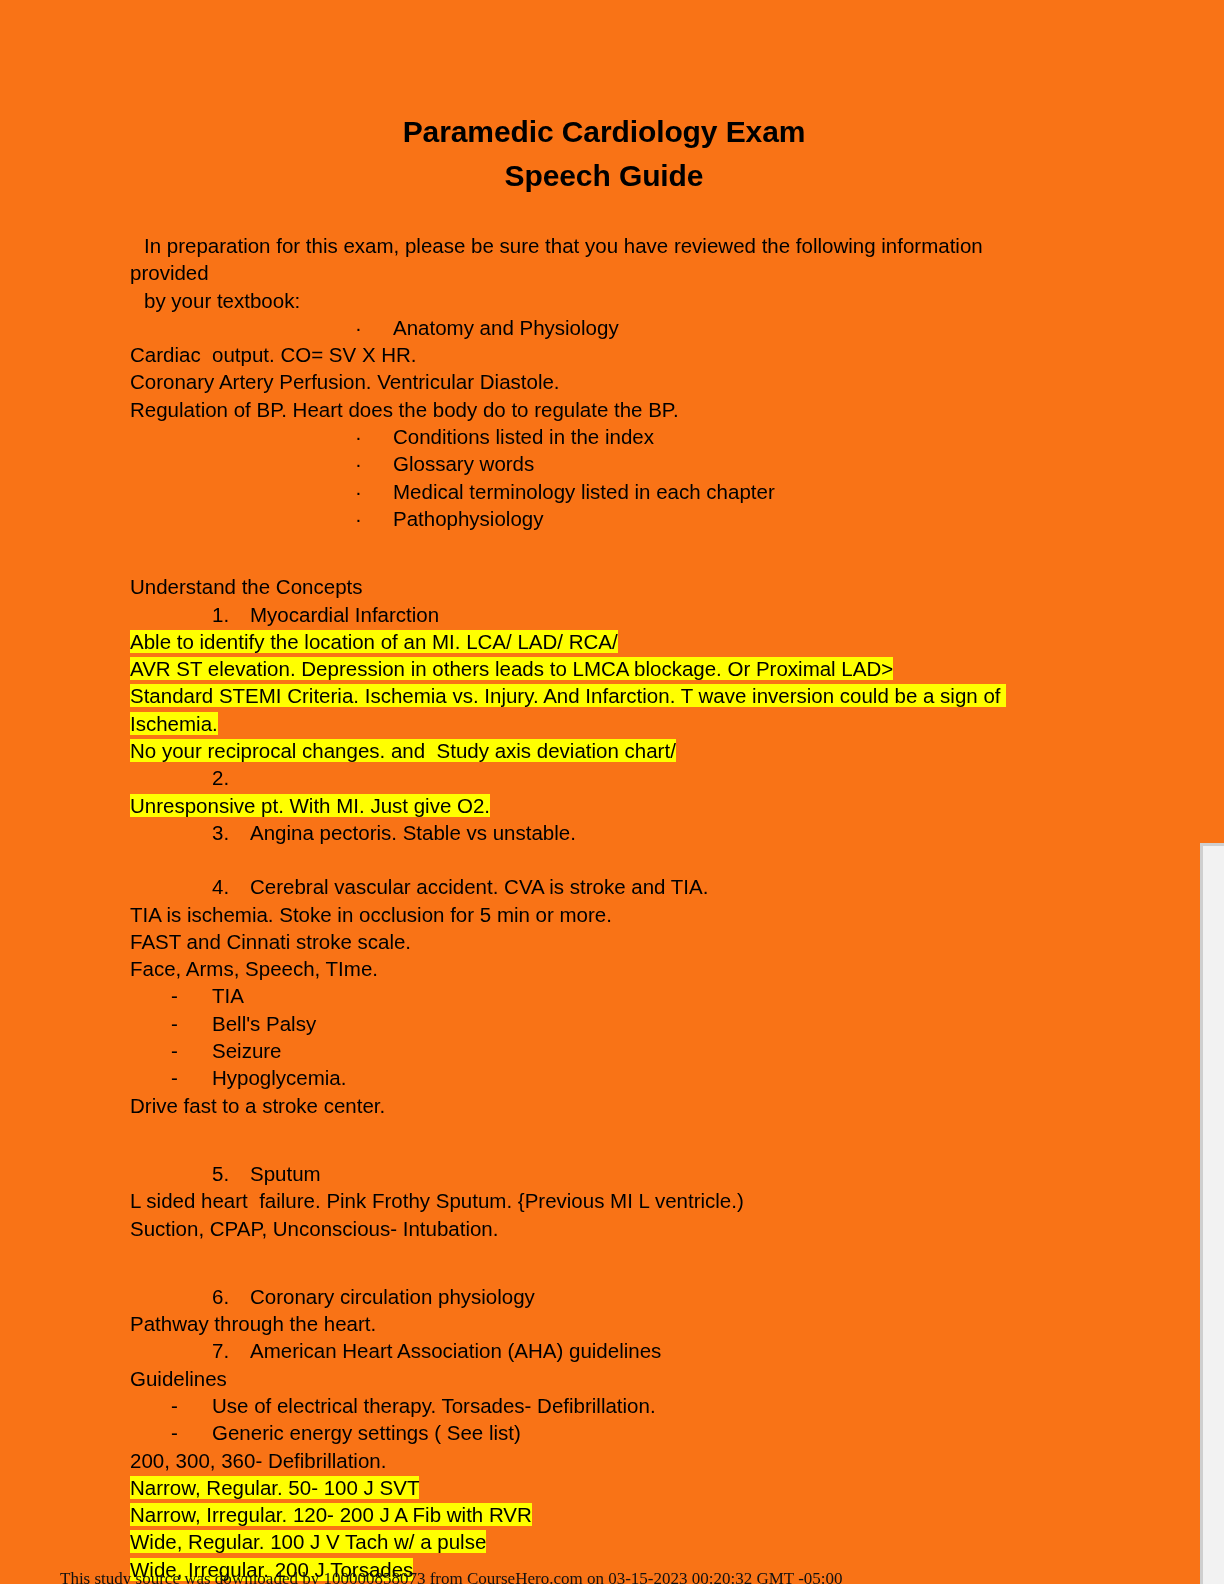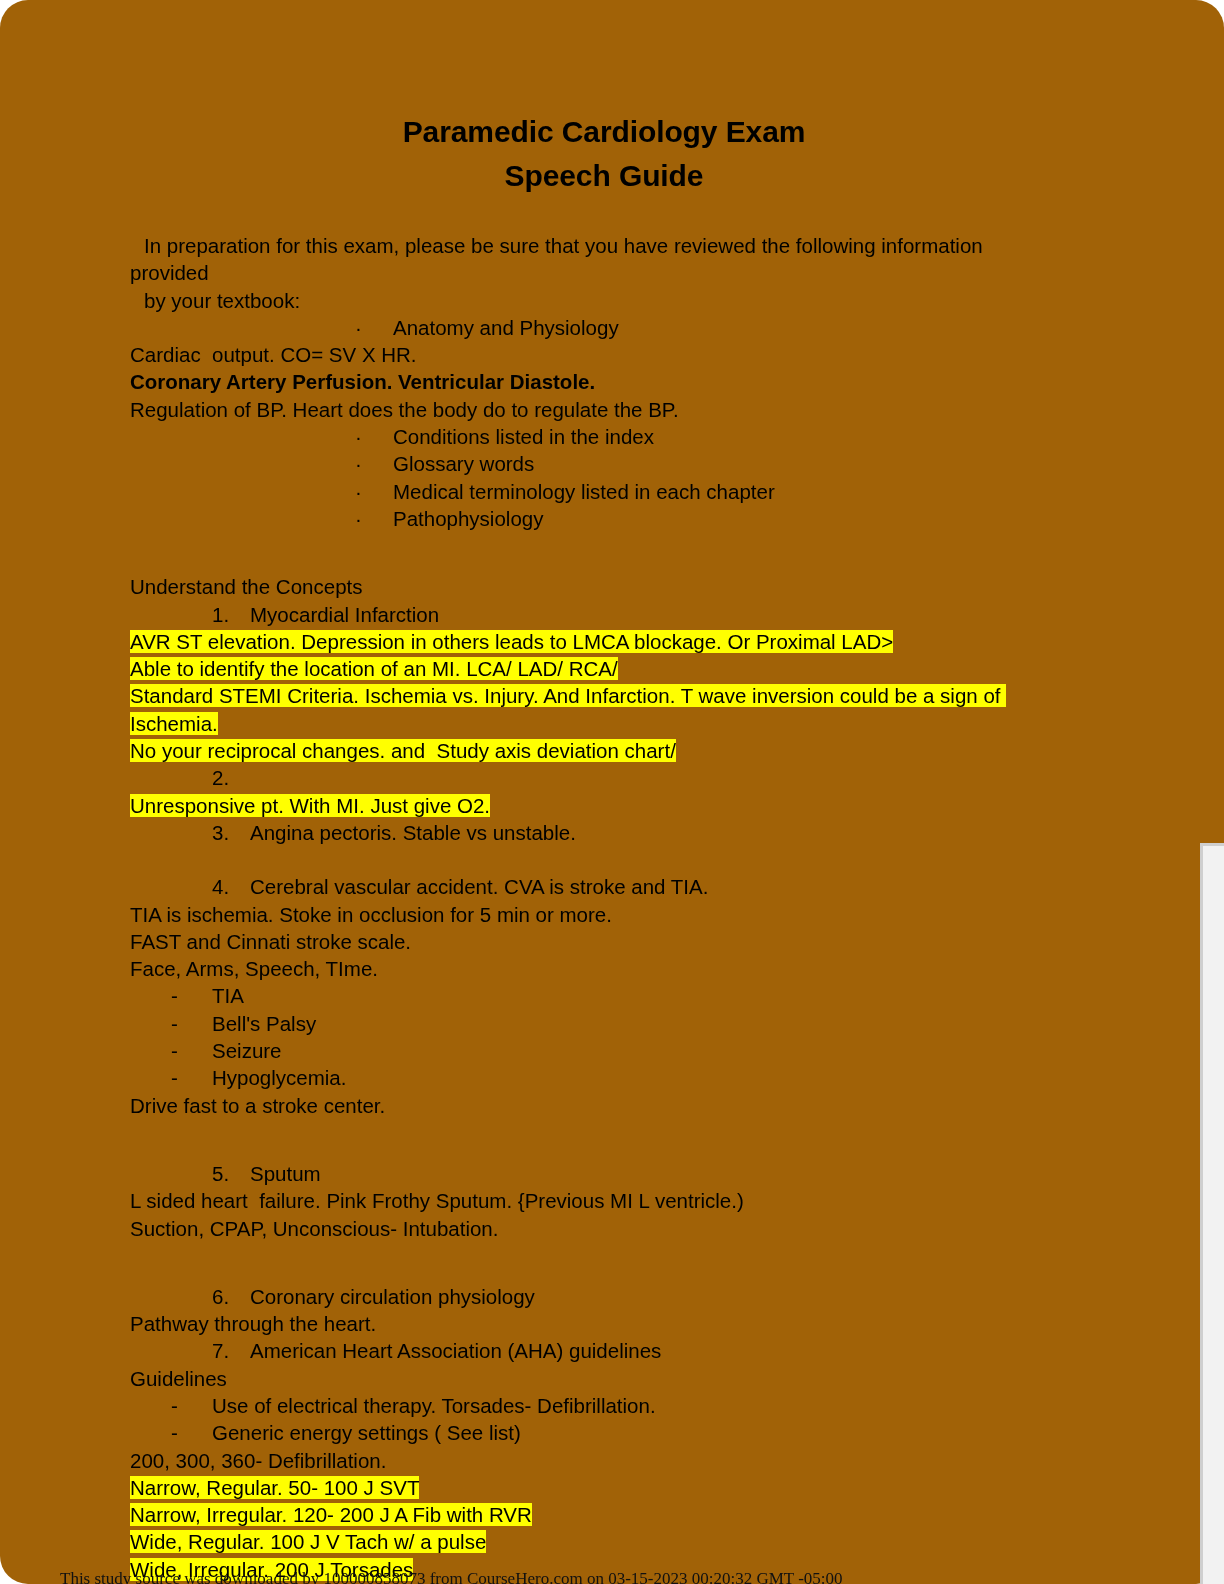--- a/index.html
+++ b/index.html
@@ -15,22 +15,21 @@
     font-family: "Liberation Sans", sans-serif;
     color: #000000;
   }
 
   
   #page {
     position: absolute;
     left: 0; top: 0;
     width: 1224px;
     height: 1584px;
-    background: #a16207;
-    border-radius: 28px;
+    background: #f97316;
   }
 
   
   #right-panel {
     position: absolute;
     left: 1200px;
     top: 843px;
     width: 24px;
     height: 741px;
     background: #f2f2f2;
@@ -67,21 +66,21 @@
   .line {
     white-space: pre-wrap;
     min-height: 27px;
   }
   .para {
     margin: 0;
     padding: 0;
     text-indent: 14px;
   }
 
-  .bold { font-weight: bold; }
+  .bold { font-weight: normal; }
 
   .hl {
     background: #ffff00;
     box-decoration-break: clone;
     -webkit-box-decoration-break: clone;
   }
 
   
   .numrow {
     display: flex;
@@ -179,22 +178,22 @@
     <div class="spacer"></div>
     <div class="spacer-sm"></div>
 
     <div class="line">Understand the Concepts</div>
 
     <div class="line numrow">
       <span class="marker">1.</span>
       <span>Myocardial Infarction</span>
     </div>
 
+    <div class="line"><span class="hl">Able to identify the location of an MI. LCA/ LAD/ RCA/</span></div>
     <div class="line"><span class="hl">AVR ST elevation. Depression in others leads to LMCA blockage. Or Proximal LAD&gt;</span></div>
-    <div class="line"><span class="hl">Able to identify the location of an MI. LCA/ LAD/ RCA/</span></div>
     <div class="line"><span class="hl">Standard STEMI Criteria. Ischemia vs. Injury. And Infarction. T wave inversion could be a sign of Ischemia.</span></div>
     <div class="line"><span class="hl">No your reciprocal changes. and  Study axis deviation chart/</span></div>
 
     <div class="line numrow">
       <span class="marker">2.</span>
     </div>
 
     <div class="line"><span class="hl">Unresponsive pt. With MI. Just give O2.</span></div>
 
     <div class="line numrow">

